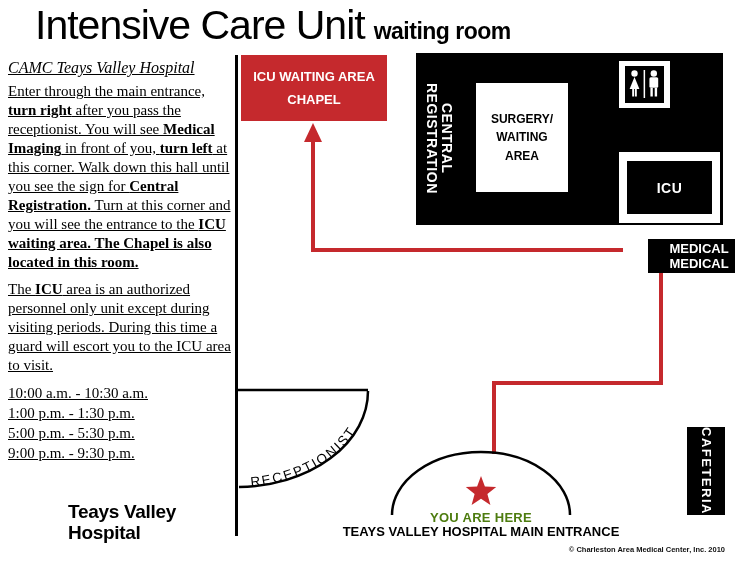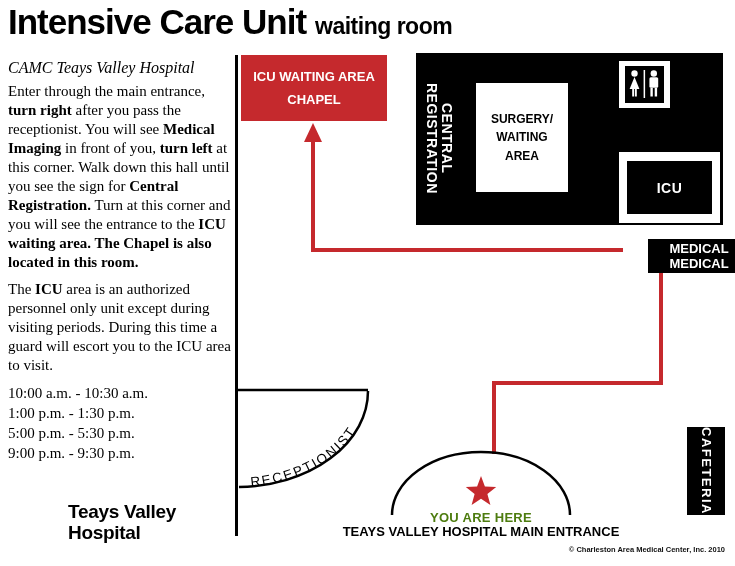--- a/index.html
+++ b/index.html
@@ -1,26 +1,26 @@
 <!DOCTYPE html>
 <html><head>
 <meta charset="utf-8">
 <style>
   html,body{margin:0;padding:0;background:#fff;}
   #canvas{position:relative;width:735px;height:566px;background:#fff;overflow:hidden;
           font-family:"Liberation Sans",sans-serif;color:#000;}
 
   
   .hdr{position:absolute;left:8px;top:2px;white-space:nowrap;}
-  .hdr .t1{font-size:35px;font-weight:bold;letter-spacing:-1px;}
+  .hdr .t1{font-size:41px;font-weight:normal;letter-spacing:-1px;margin-left:27px;}
   .hdr .t2{font-size:23px;font-weight:bold;margin-left:9px;letter-spacing:-0.5px;}
 
   
   .copy{position:absolute;left:8px;top:58px;width:226px;
-        font-family:"Liberation Serif",serif;font-size:15px;line-height:19px;}
+        font-family:"Liberation Serif",serif;font-size:15px;line-height:19px;text-decoration:underline;}
   .copy .ital{font-style:italic;font-size:16px;margin:0 0 5px 0;}
   .copy p{margin:0 0 8px 0;}
   .copy b{font-weight:bold;}
   .vh-head{font-weight:bold;font-size:16px;margin:12px 0 2px 0;}
   .vh-line{line-height:20px;}
 
   
   .blk{position:absolute;background:#000;}
   .redline{position:absolute;background:#C5292D;}
   .wall{position:absolute;background:#000;}

